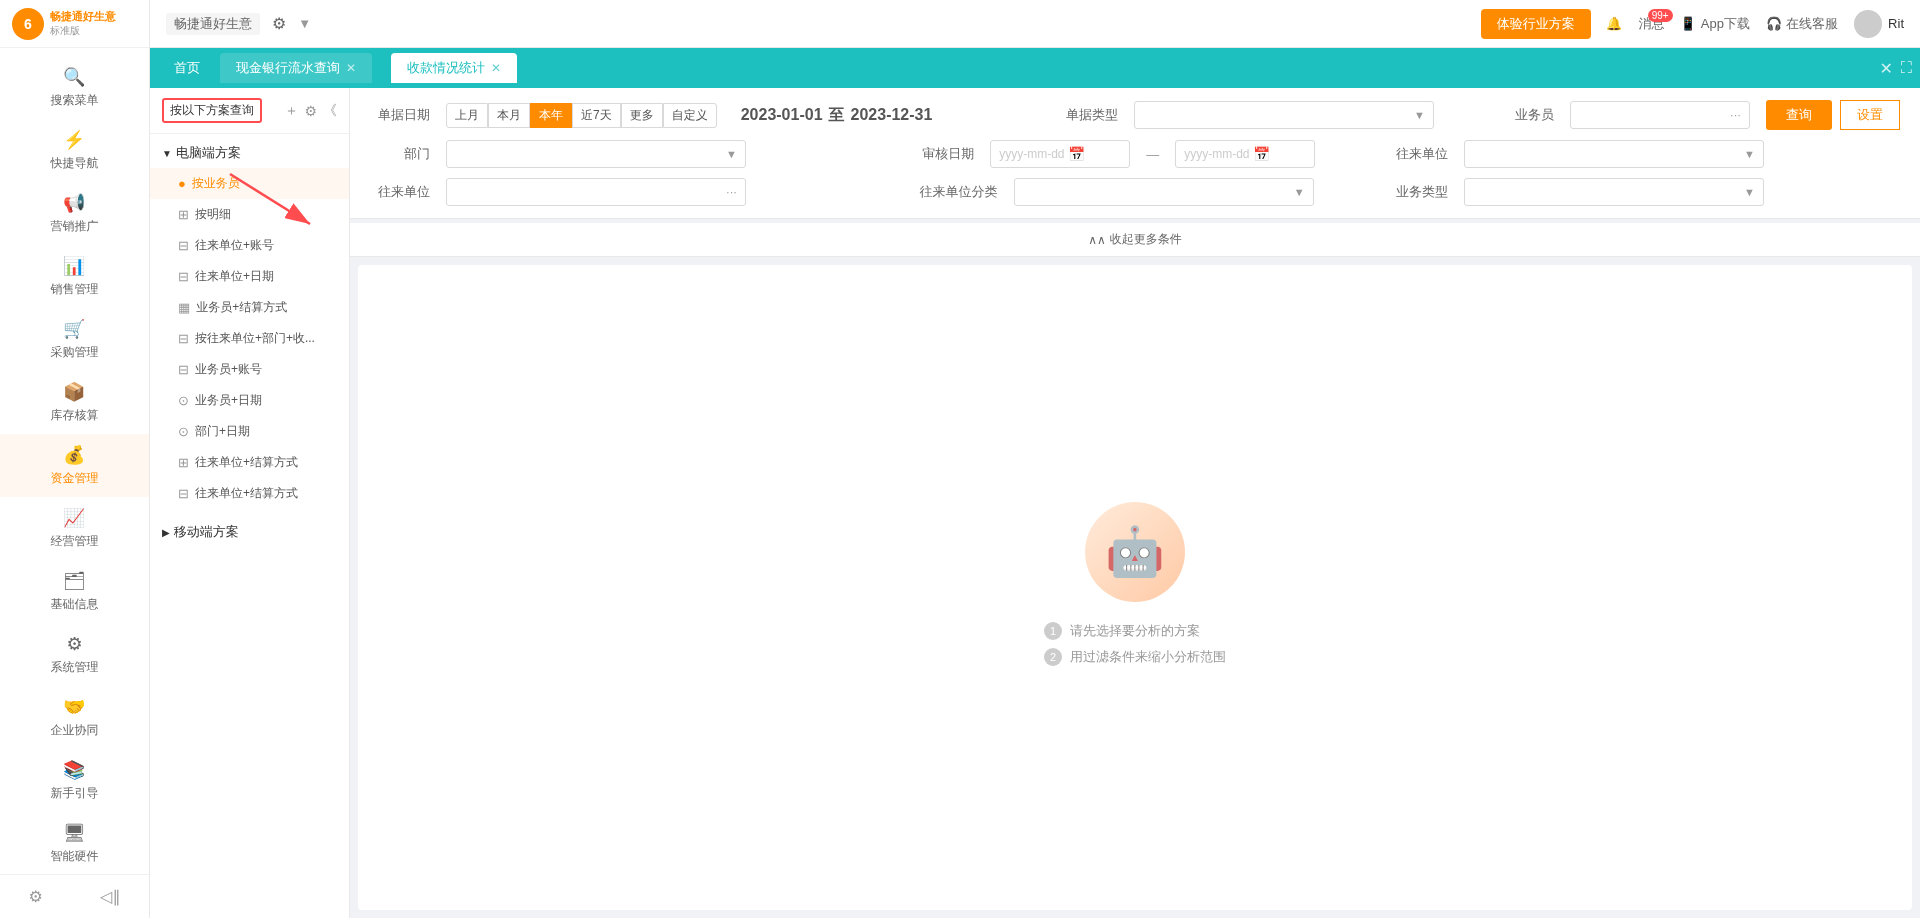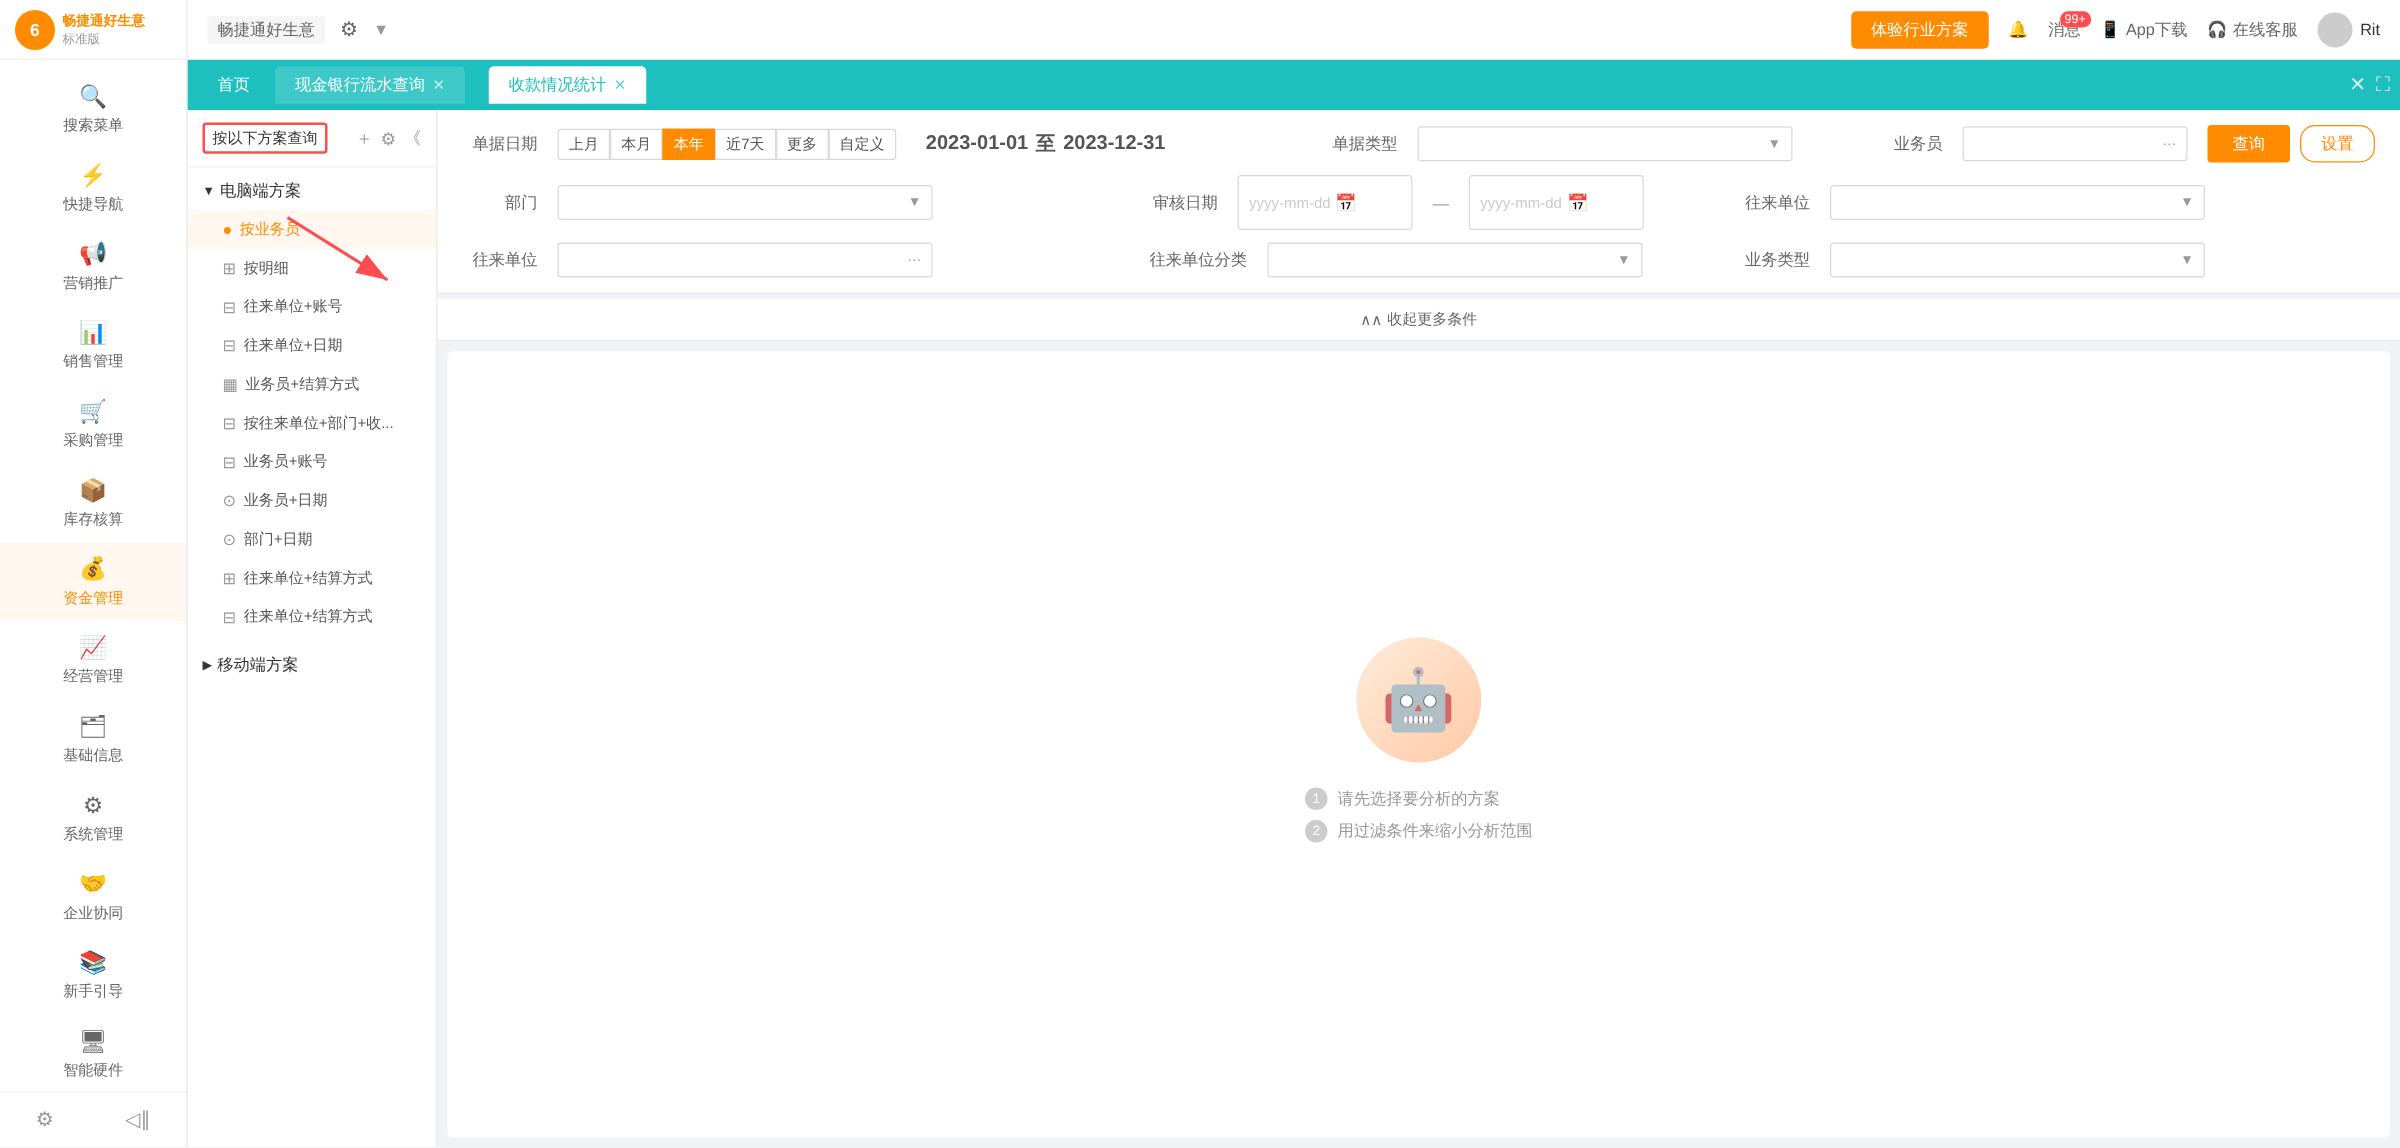--- a/index.html
+++ b/index.html
@@ -72,26 +72,26 @@
     .filter-row:last-child { margin-bottom: 0; }
     .filter-label { font-size: 13px; color: #666; white-space: nowrap; min-width: 60px; text-align: right; }
     .date-tabs { display: flex; gap: 0; }
     .date-tab { padding: 3px 8px; border: 1px solid #d9d9d9; cursor: pointer; font-size: 12px; color: #555; background: white; }
     .date-tab:first-child { border-radius: 3px 0 0 3px; }
     .date-tab:last-child { border-radius: 0 3px 3px 0; }
     .date-tab.active { background: #ff8c00; color: white; border-color: #ff8c00; }
     .date-range { display: flex; align-items: center; gap: 6px; margin-left: 8px; font-size: 16px; color: #555; font-weight: bold; }
     .filter-select { min-width: 180px; height: 28px; border: 1px solid #d9d9d9; border-radius: 3px; padding: 0 8px; font-size: 12px; color: #666; background: white; display: flex; align-items: center; justify-content: space-between; cursor: pointer; }
     .filter-select-wide { min-width: 300px; }
-    .filter-input { height: 44px; border: 1px solid #d9d9d9; border-radius: 3px; padding: 0 8px; font-size: 12px; color: #999; background: white; display: flex; align-items: center; gap: 4px; min-width: 140px; }
+    .filter-input { height: 28px; border: 1px solid #d9d9d9; border-radius: 3px; padding: 0 8px; font-size: 12px; color: #999; background: white; display: flex; align-items: center; gap: 4px; min-width: 140px; }
     .filter-dash { color: #999; }
     .filter-calendar { color: #999; font-size: 14px; }
     .filter-actions { margin-left: auto; display: flex; gap: 8px; }
     .btn-query { background: #ff8c00; color: white; border: none; padding: 6px 20px; border-radius: 3px; cursor: pointer; font-size: 13px; }
-    .btn-set { background: white; color: #ff8c00; border: 1px solid #ff8c00; padding: 5px 16px; border-radius: 12px; cursor: pointer; font-size: 13px; }
+    .btn-set { background: white; color: #ff8c00; border: 1px solid #ff8c00; padding: 5px 16px; border-radius: 0; cursor: pointer; font-size: 13px; }
 
     
     .collapse-bar { background: white; padding: 8px; text-align: center; border-bottom: 1px solid #e8e8e8; margin-top: 4px; }
     .collapse-btn { color: #666; cursor: pointer; font-size: 12px; display: inline-flex; align-items: center; gap: 4px; }
 
     
     .empty-state { flex: 1; display: flex; flex-direction: column; align-items: center; justify-content: center; background: white; margin: 8px; border-radius: 4px; }
     .empty-img { width: 100px; height: 100px; background: linear-gradient(135deg, #ffe4cc, #ffb380); border-radius: 50%; display: flex; align-items: center; justify-content: center; margin-bottom: 20px; opacity: 0.7; }
     .empty-robot { font-size: 48px; }
     .empty-tips { color: #999; font-size: 13px; }

